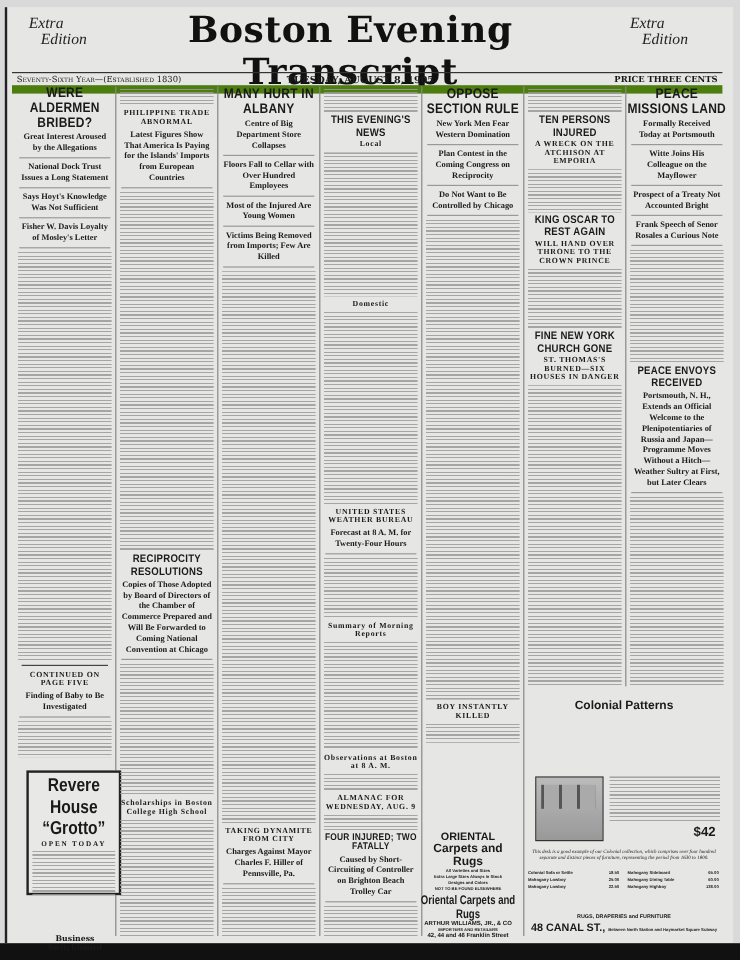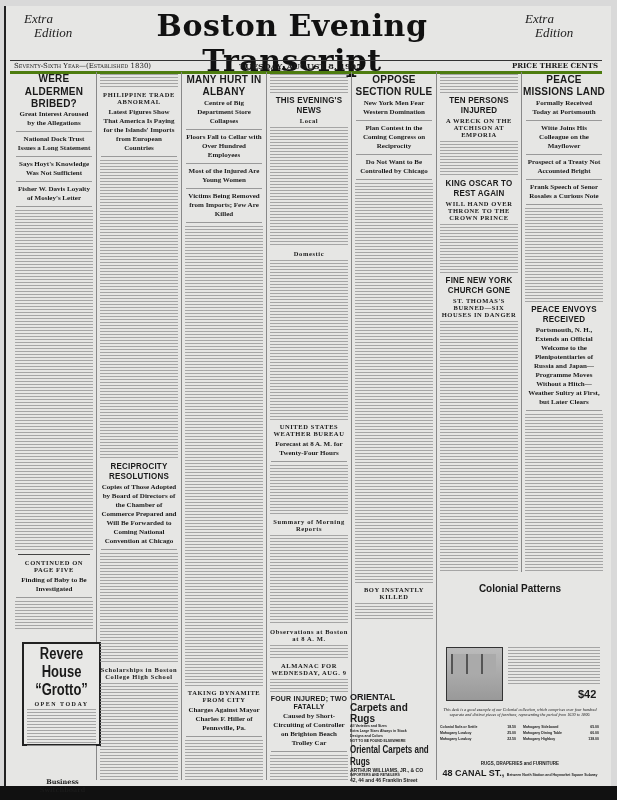--- a/index.html
+++ b/index.html
@@ -5,32 +5,32 @@
   html,body{margin:0;padding:0;background:#d9d9d9;}
   body{width:617px;height:800px;position:relative;overflow:hidden;font-family:"DejaVu Serif",serif;color:#1a1a1a;}
   .page{position:absolute;left:4px;top:6px;width:605px;height:780px;background:#e6e6e4;border-left:2px solid #222;}
   .bottom-edge{position:absolute;left:0;top:786px;width:617px;height:14px;background:#111;}
   .masthead{position:absolute;left:10px;top:8px;width:590px;height:40px;}
   .mh-title{position:absolute;left:82px;top:0;width:400px;text-align:center;font-family:"DejaVu Serif",serif;font-weight:bold;font-size:30px;letter-spacing:0.5px;color:#111;}
   .edition{position:absolute;top:4px;font-family:"Liberation Serif",serif;font-style:italic;font-size:13px;line-height:14px;color:#222;}
   .edition.left{left:14px;}
   .edition.right{left:515px;}
   .edition .l2{display:block;padding-left:10px;}
-  .dateline{position:absolute;left:10px;top:60px;width:592px;height:10px;border-top:1px solid #333;border-bottom:3px solid #4d7c0f;font-size:7px;line-height:10px;}
+  .dateline{position:absolute;left:10px;top:60px;width:592px;height:10px;border-top:1px solid #333;border-bottom:7px solid #4d7c0f;font-size:7px;line-height:10px;}
   .dateline span{position:absolute;top:0;}
   .col{position:absolute;top:72px;border-right:1px solid #888;overflow:hidden;}
   .head{font-family:"Liberation Sans",sans-serif;font-weight:bold;font-size:10px;text-align:center;letter-spacing:0.2px;margin:2px 0 3px;transform:scaleY(1.15);}
   .deck{font-family:"Liberation Serif",serif;font-weight:bold;font-size:7px;text-align:center;line-height:9px;margin:2px 4px 3px;padding-bottom:3px;border-bottom:1px solid #999;}
   .sub{font-family:"Liberation Serif",serif;font-weight:bold;font-size:6.5px;text-align:center;margin:3px 2px;letter-spacing:0.6px;}
   .body-text{height:20px;margin:2px 3px;background:repeating-linear-gradient(#9a9a9a 0 1px,transparent 1px 3px);opacity:.85;}
   .rule{border-top:1px solid #444;margin:4px 6px;}
   .ad-revere{position:absolute;left:22px;top:642px;width:75px;height:100px;border:2px solid #222;background:#e8e8e6;text-align:center;}
   .ad-revere .big{font-family:"Liberation Sans",sans-serif;font-weight:bold;font-size:13px;line-height:15px;margin-top:4px;transform:scaleY(1.2);}
   .ad-revere .open{font-family:"Liberation Serif",serif;font-weight:bold;font-size:6px;letter-spacing:1.5px;margin-top:4px;}
-  .ad-oriental{position:absolute;left:350px;top:692px;width:80px;height:90px;}
+  .ad-oriental{position:absolute;left:350px;top:692px;width:80px;height:90px;text-align:center;}
   .ad-oriental .o1{font-family:"Liberation Sans",sans-serif;font-weight:bold;font-size:7px;}
   .ad-oriental .o2{font-family:"Liberation Sans",sans-serif;font-weight:bold;font-size:10px;}
   .ad-oriental .o3{font-family:"Liberation Sans",sans-serif;font-weight:bold;font-size:8px;transform:scaleY(1.3);margin:3px 0;}
   .ad-oriental .small{font-size:3.5px;font-family:"Liberation Sans",sans-serif;font-weight:bold;line-height:5px;}
   .ad-paine{position:absolute;left:436px;top:585px;width:168px;height:200px;text-align:center;}
   .paine-title{font-family:"Liberation Sans",sans-serif;font-weight:bold;font-size:28px;letter-spacing:1px;margin-top:8px;}
   .paine-sub{font-family:"Liberation Sans",sans-serif;font-weight:bold;font-size:10px;margin-top:-2px;}
   .desk{position:absolute;left:10px;top:62px;width:55px;height:52px;border:1px solid #333;background:linear-gradient(#bbb,#999);}
   .desk:before{content:"";position:absolute;left:4px;top:6px;width:45px;height:20px;background:repeating-linear-gradient(90deg,#555 0 2px,#aaa 2px 15px);}
   .price{position:absolute;left:110px;top:103px;font-family:"Liberation Sans",sans-serif;font-weight:bold;font-size:11px;margin-left:32px;}

